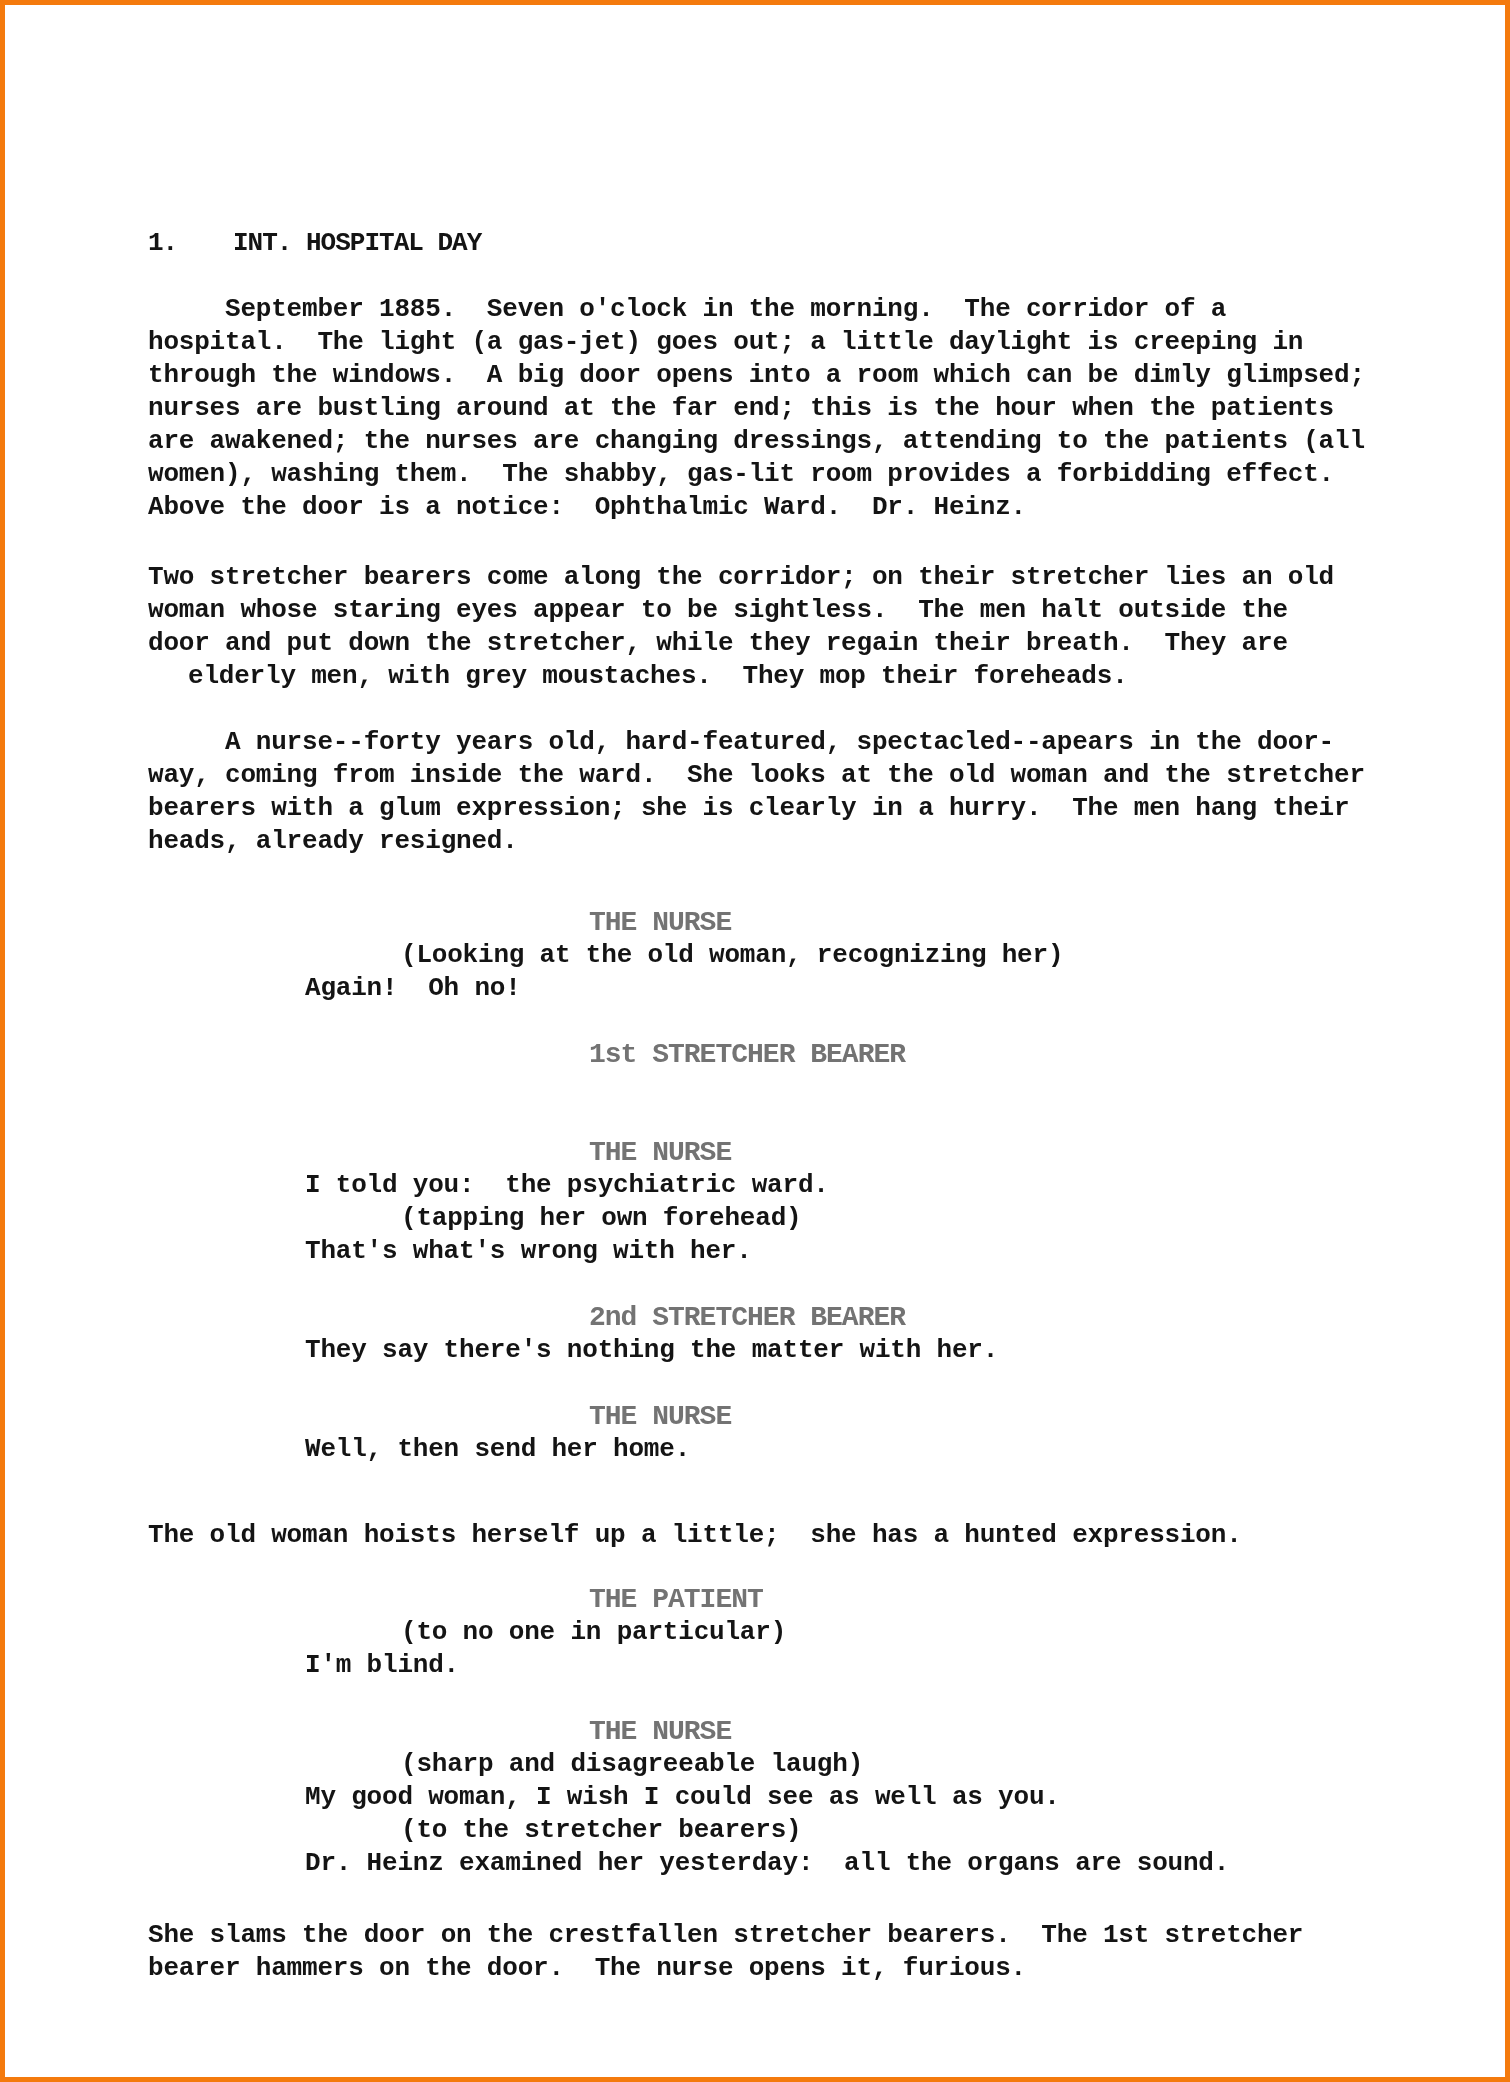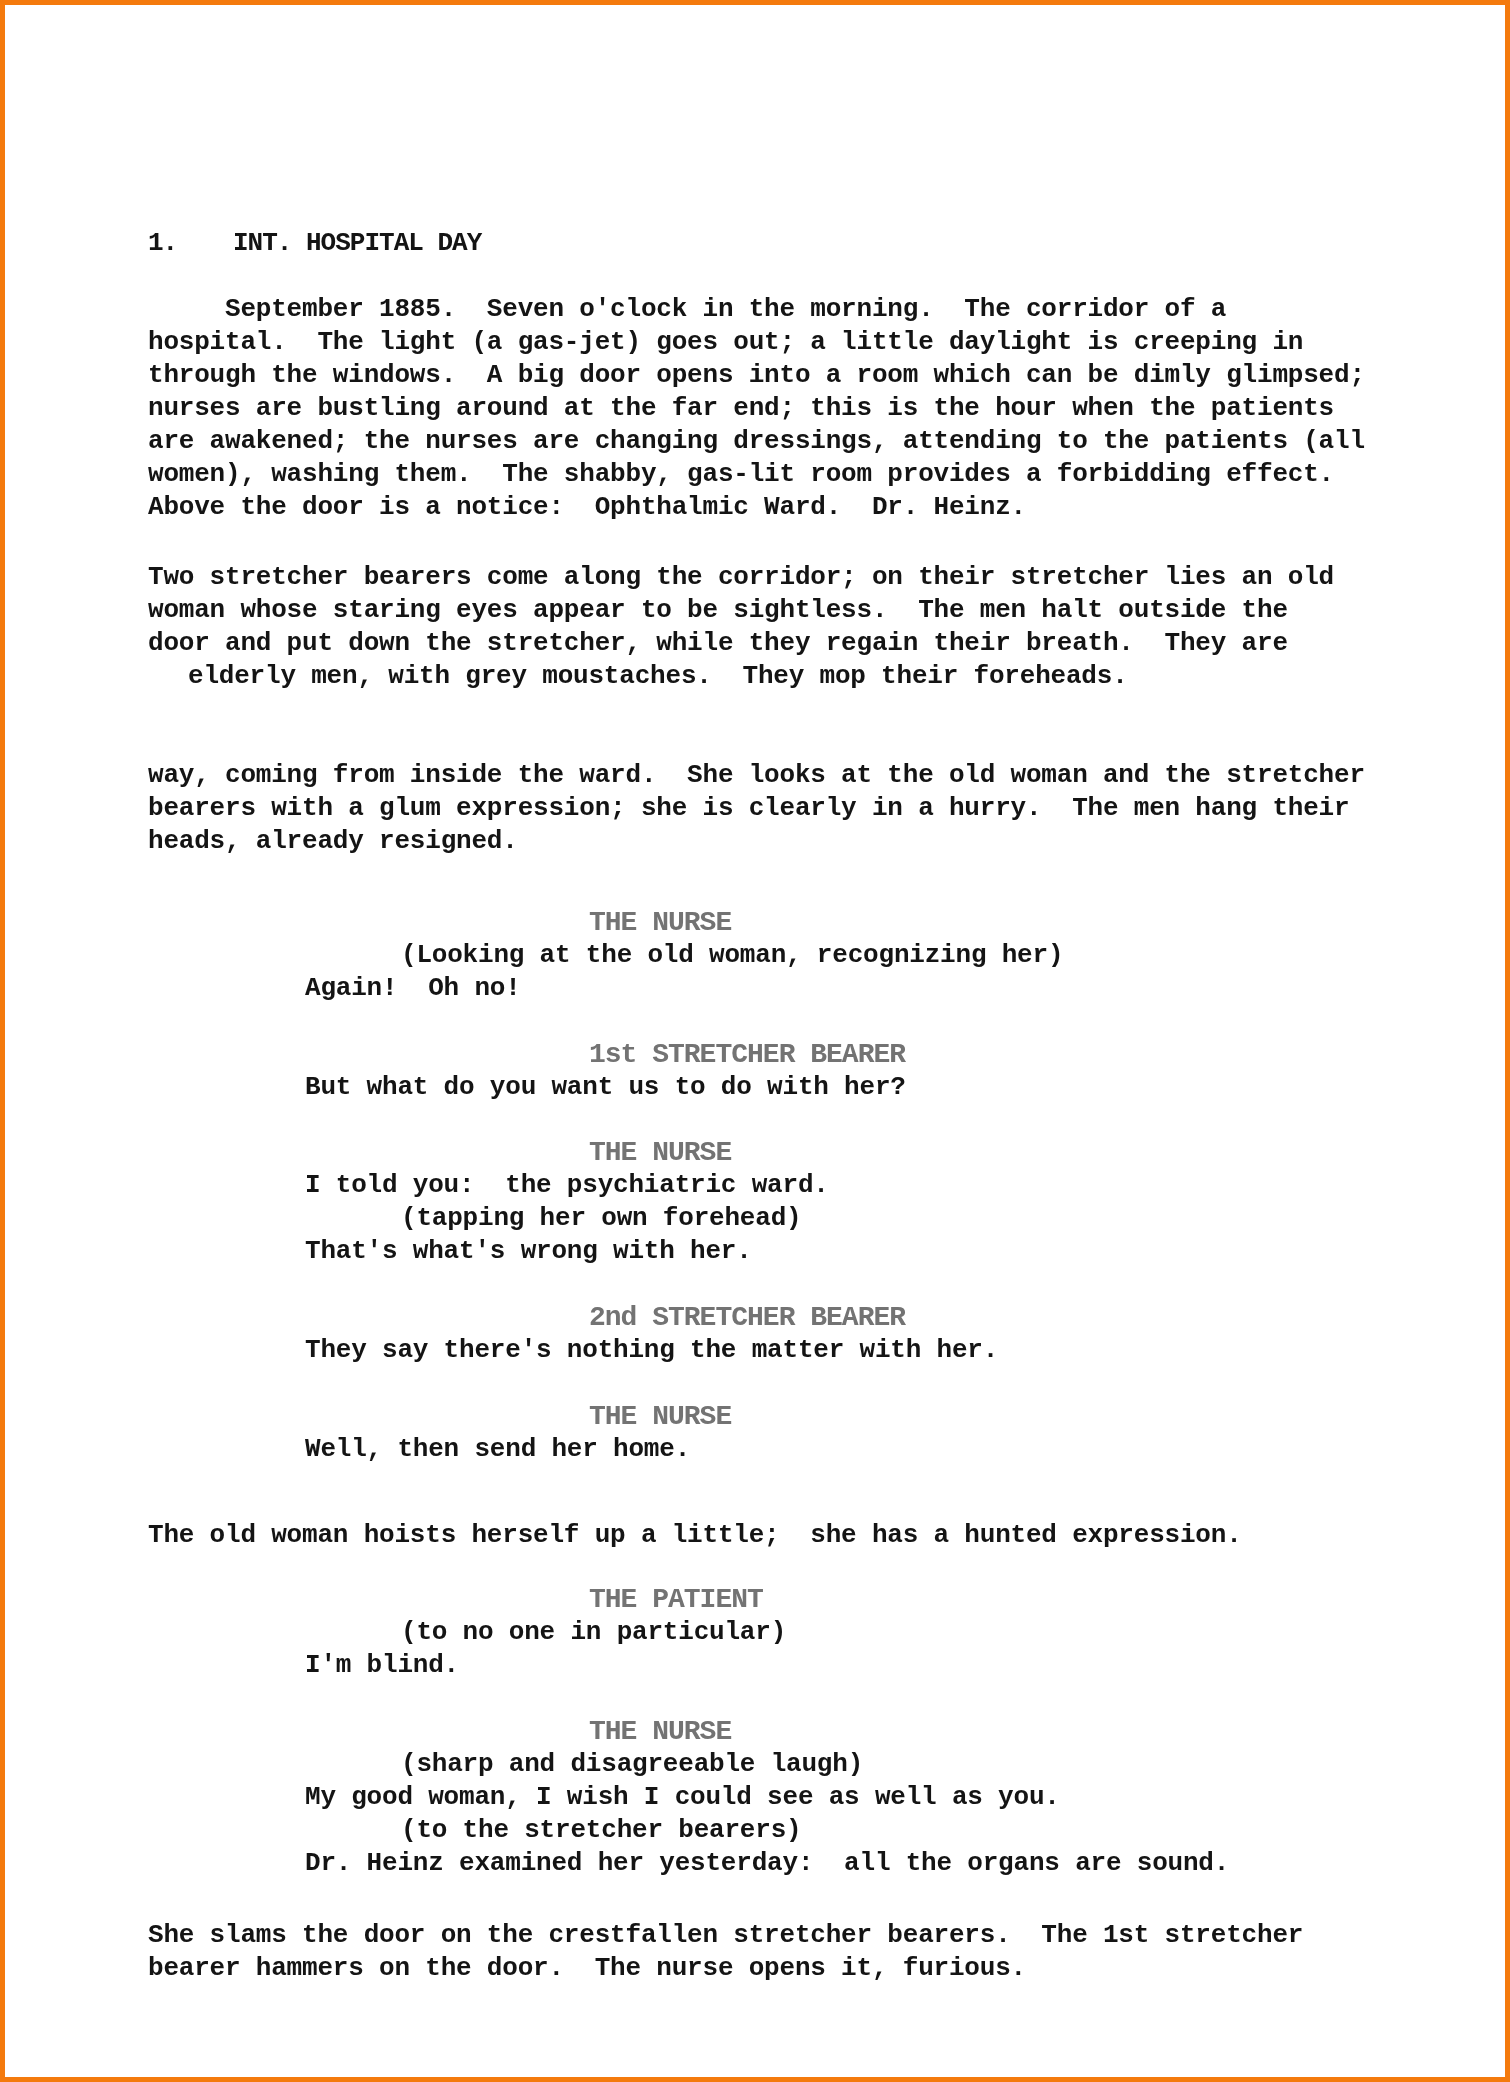--- a/index.html
+++ b/index.html
@@ -49,30 +49,30 @@
   <div class="line" style="left:143px; top:387px;">nurses are bustling around at the far end; this is the hour when the patients</div>
   <div class="line" style="left:143px; top:420px;">are awakened; the nurses are changing dressings, attending to the patients (all</div>
   <div class="line" style="left:143px; top:453px;">women), washing them.  The shabby, gas-lit room provides a forbidding effect.</div>
   <div class="line" style="left:143px; top:486px;">Above the door is a notice:  Ophthalmic Ward.  Dr. Heinz.</div>
 
   <div class="line" style="left:143px; top:556px;">Two stretcher bearers come along the corridor; on their stretcher lies an old</div>
   <div class="line" style="left:143px; top:589px;">woman whose staring eyes appear to be sightless.  The men halt outside the</div>
   <div class="line" style="left:143px; top:622px;">door and put down the stretcher, while they regain their breath.  They are</div>
   <div class="line" style="left:143px; top:655px;margin-left:40px;">elderly men, with grey moustaches.  They mop their foreheads.</div>
 
+  <div class="line" style="left:143px; top:721px;">     A nurse--forty years old, hard-featured, spectacled--apears in the door-</div>
   <div class="line" style="left:143px; top:754px;">way, coming from inside the ward.  She looks at the old woman and the stretcher</div>
   <div class="line" style="left:143px; top:787px;">bearers with a glum expression; she is clearly in a hurry.  The men hang their</div>
   <div class="line" style="left:143px; top:820px;">heads, already resigned.</div>
 
   <div class="line cue" style="left:584px; top:901px;">THE NURSE</div>
   <div class="line" style="left:396px; top:934px;">(Looking at the old woman, recognizing her)</div>
   <div class="line" style="left:300px; top:967px;">Again!  Oh no!</div>
 
   <div class="line cue" style="left:584px; top:1033px;">1st STRETCHER BEARER</div>
-  <div class="line" style="left:300px; top:1066px;">But what do you want us to do with her?</div>
 
   <div class="line cue" style="left:584px; top:1131px;">THE NURSE</div>
   <div class="line" style="left:300px; top:1164px;">I told you:  the psychiatric ward.</div>
   <div class="line" style="left:396px; top:1197px;">(tapping her own forehead)</div>
   <div class="line" style="left:300px; top:1230px;">That's what's wrong with her.</div>
 
   <div class="line cue" style="left:584px; top:1296px;">2nd STRETCHER BEARER</div>
   <div class="line" style="left:300px; top:1329px;">They say there's nothing the matter with her.</div>
 
   <div class="line cue" style="left:584px; top:1395px;">THE NURSE</div>

